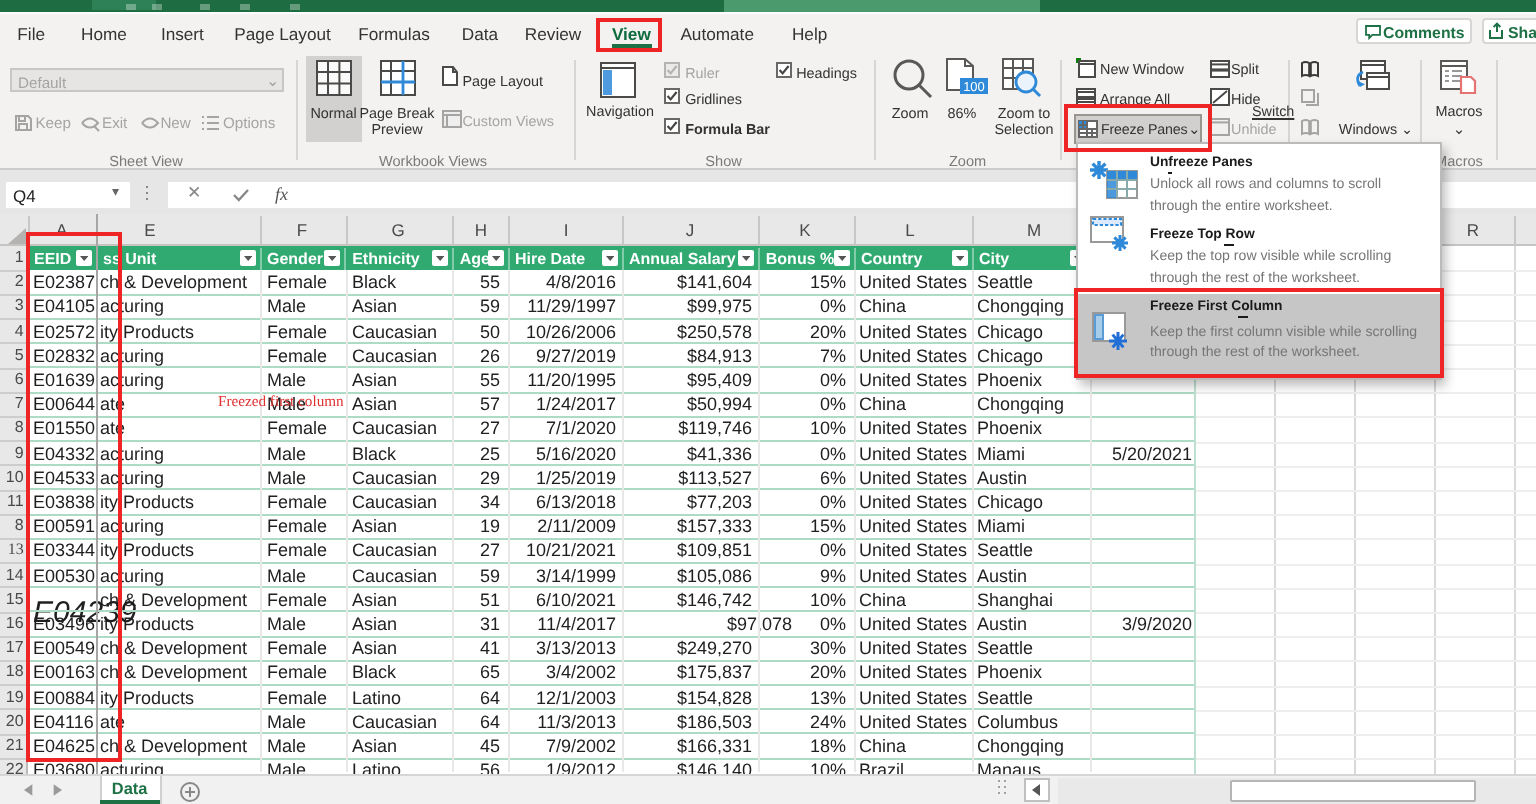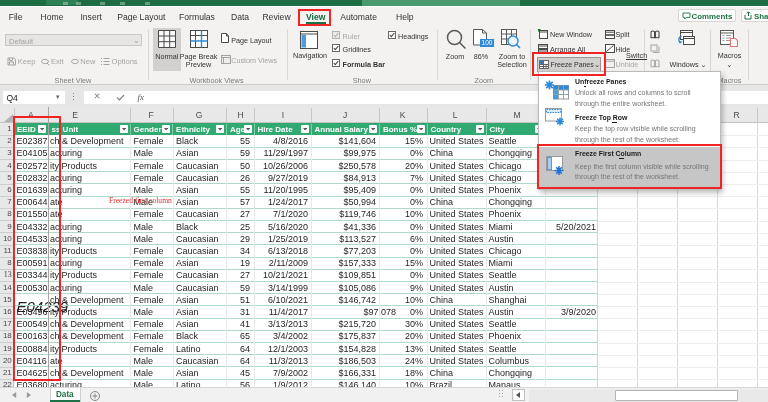--- a/index.html
+++ b/index.html
@@ -544,21 +544,21 @@
 <div style="position:absolute;left:429.5px;top:307.9px;font-size:9px;color:#1f1f1f;white-space:nowrap;line-height:1;">United States</div>
 <div style="position:absolute;left:488.5px;top:307.9px;font-size:9px;color:#1f1f1f;white-space:nowrap;line-height:1;">Austin</div>
 <div style="position:absolute;right:172px;top:307.9px;font-size:9px;color:#1f1f1f;white-space:nowrap;line-height:1;">3/9/2020</div>
 <div style="position:absolute;left:13.5px;top:317.59999999999997px;width:583.9px;height:1px;background:#aedbc6;"></div>
 <div style="position:absolute;left:16.5px;top:320.09999999999997px;font-size:9px;color:#1f1f1f;white-space:nowrap;line-height:1;">E00549</div>
 <div style="position:absolute;left:50px;top:320.09999999999997px;font-size:9px;color:#1f1f1f;white-space:nowrap;line-height:1;">ch &amp; Development</div>
 <div style="position:absolute;left:133.5px;top:320.09999999999997px;font-size:9px;color:#1f1f1f;white-space:nowrap;line-height:1;">Female</div>
 <div style="position:absolute;left:176px;top:320.09999999999997px;font-size:9px;color:#1f1f1f;white-space:nowrap;line-height:1;">Asian</div>
 <div style="position:absolute;right:518px;top:320.09999999999997px;font-size:9px;color:#1f1f1f;white-space:nowrap;line-height:1;">41</div>
 <div style="position:absolute;right:460px;top:320.09999999999997px;font-size:9px;color:#1f1f1f;white-space:nowrap;line-height:1;">3/13/2013</div>
-<div style="position:absolute;right:392px;top:320.09999999999997px;font-size:9px;color:#1f1f1f;white-space:nowrap;line-height:1;">$215,720</div>
+<div style="position:absolute;right:392px;top:320.09999999999997px;font-size:9px;color:#1f1f1f;white-space:nowrap;line-height:1;">$249,270</div>
 <div style="position:absolute;right:345px;top:320.09999999999997px;font-size:9px;color:#1f1f1f;white-space:nowrap;line-height:1;">30%</div>
 <div style="position:absolute;left:429.5px;top:320.09999999999997px;font-size:9px;color:#1f1f1f;white-space:nowrap;line-height:1;">United States</div>
 <div style="position:absolute;left:488.5px;top:320.09999999999997px;font-size:9px;color:#1f1f1f;white-space:nowrap;line-height:1;">Seattle</div>
 <div style="position:absolute;left:13.5px;top:329.79999999999995px;width:583.9px;height:1px;background:#aedbc6;"></div>
 <div style="position:absolute;left:16.5px;top:332.29999999999995px;font-size:9px;color:#1f1f1f;white-space:nowrap;line-height:1;">E00163</div>
 <div style="position:absolute;left:50px;top:332.29999999999995px;font-size:9px;color:#1f1f1f;white-space:nowrap;line-height:1;">ch &amp; Development</div>
 <div style="position:absolute;left:133.5px;top:332.29999999999995px;font-size:9px;color:#1f1f1f;white-space:nowrap;line-height:1;">Female</div>
 <div style="position:absolute;left:176px;top:332.29999999999995px;font-size:9px;color:#1f1f1f;white-space:nowrap;line-height:1;">Black</div>
 <div style="position:absolute;right:518px;top:332.29999999999995px;font-size:9px;color:#1f1f1f;white-space:nowrap;line-height:1;">65</div>
 <div style="position:absolute;right:460px;top:332.29999999999995px;font-size:9px;color:#1f1f1f;white-space:nowrap;line-height:1;">3/4/2002</div>

